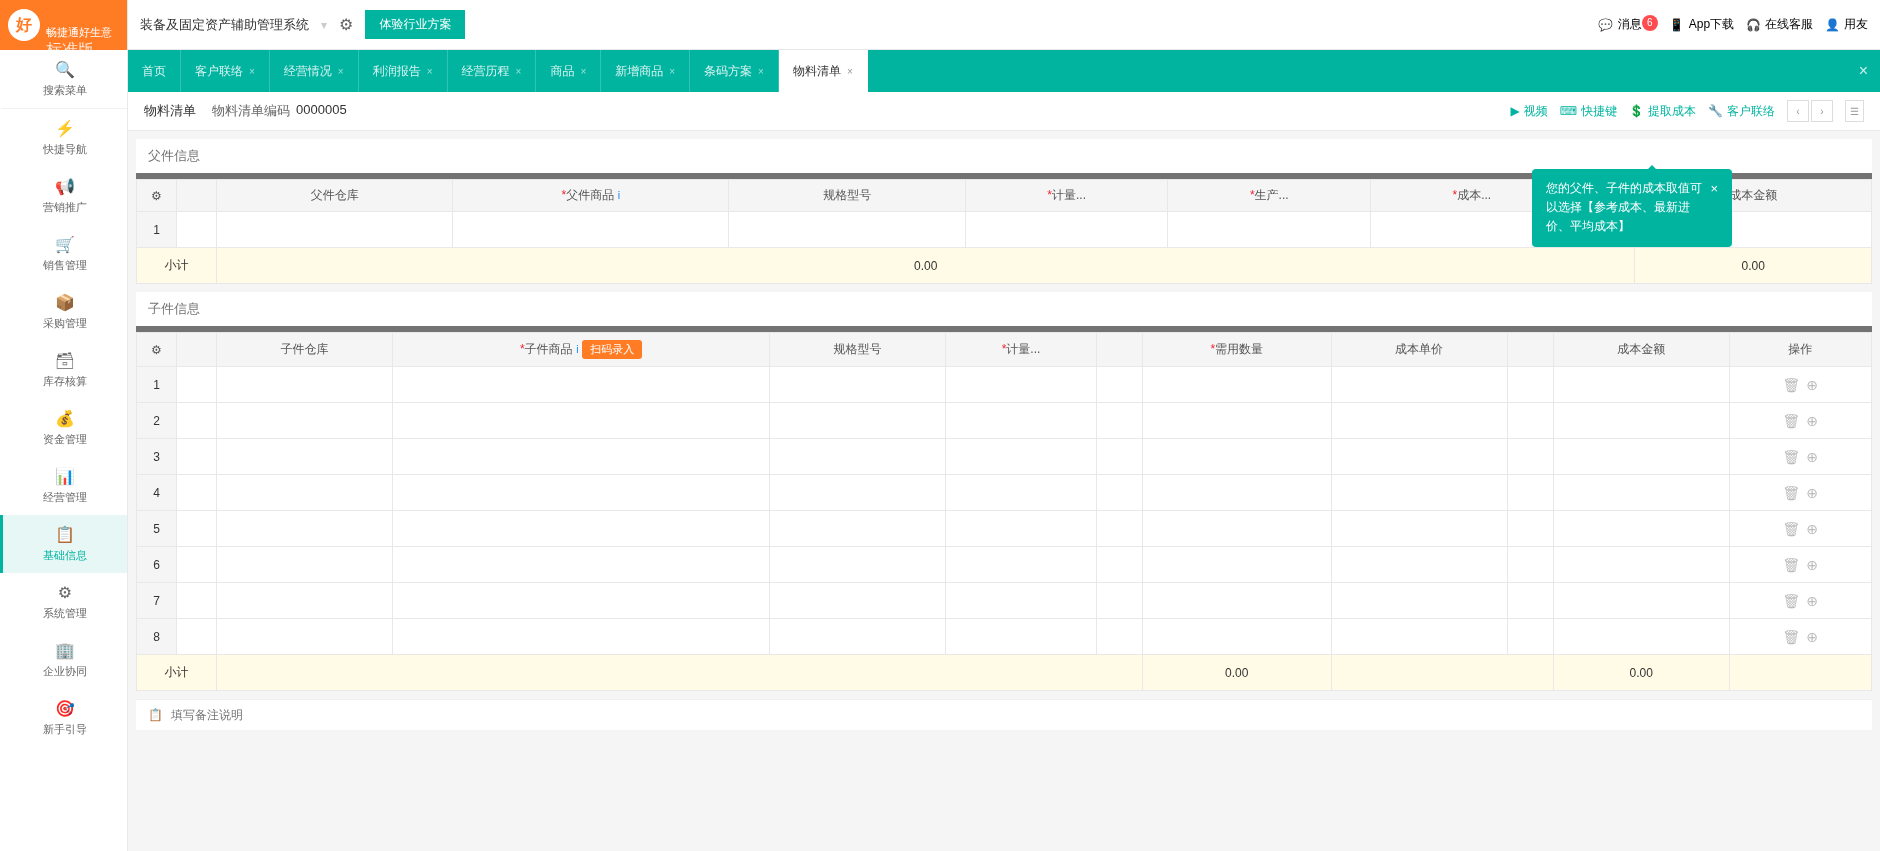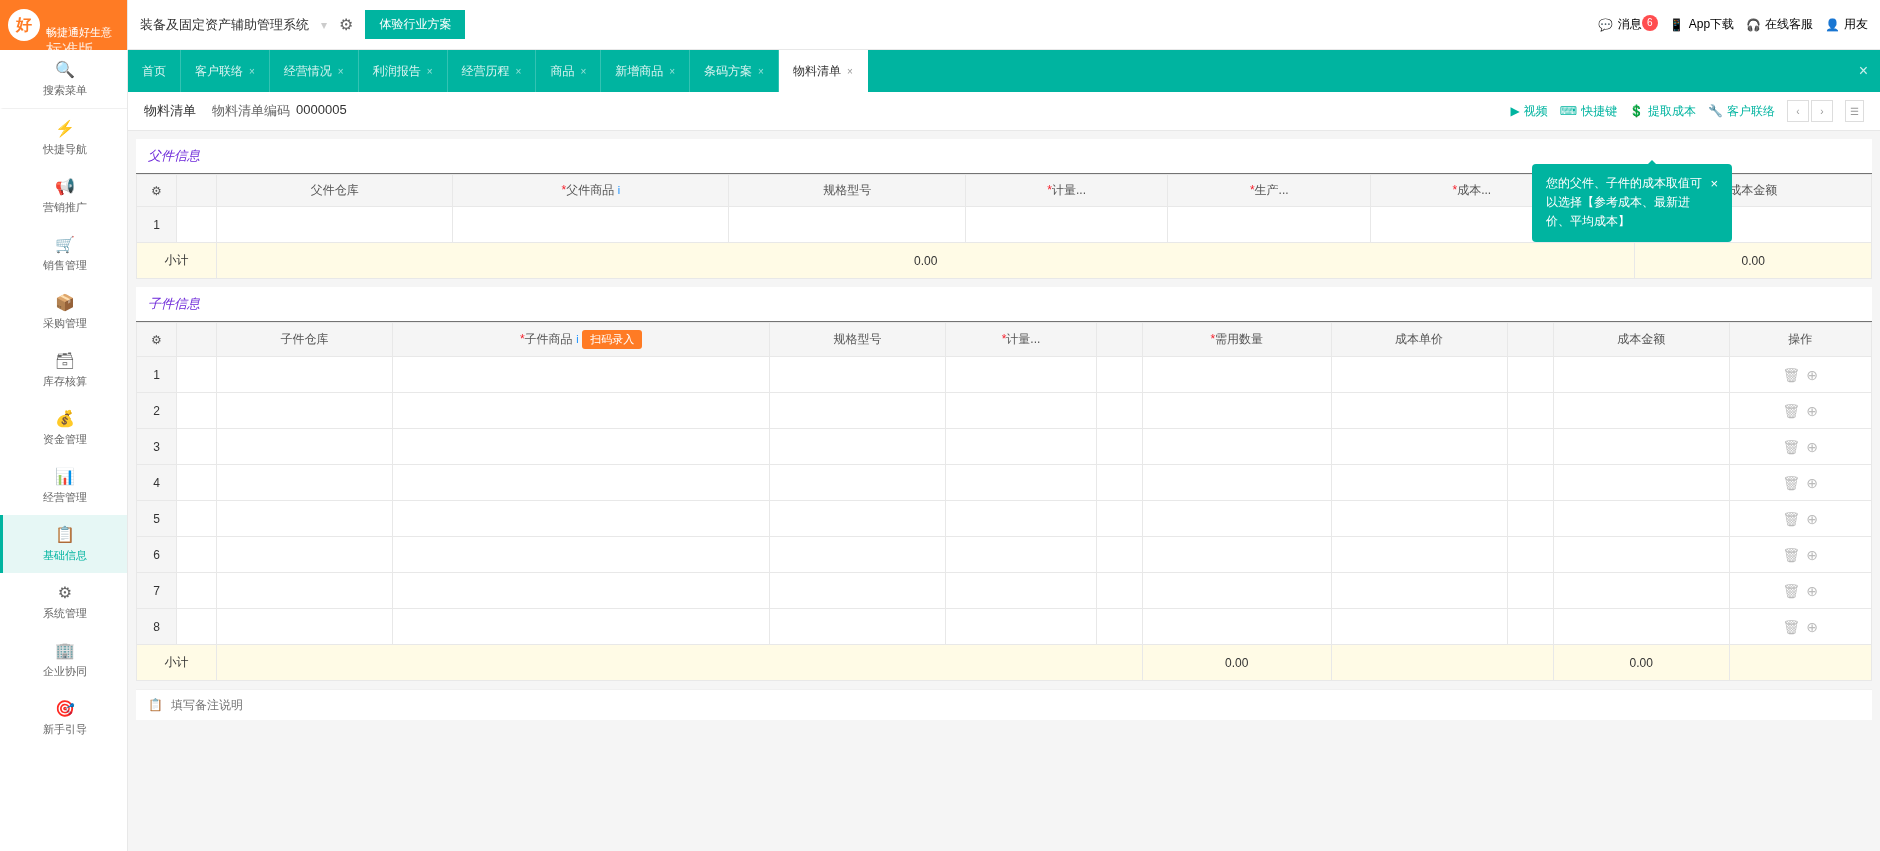--- a/index.html
+++ b/index.html
@@ -42,21 +42,21 @@
     .page-breadcrumb { color: #333; font-size: 13px; font-weight: 500; }
     .page-header-code { display: flex; gap: 6px; color: #333; font-size: 13px; }
     .page-header-code span.label { color: #666; }
     .page-header-actions { margin-left: auto; display: flex; align-items: center; gap: 12px; color: #00b4a0; font-size: 12px; }
     .page-header-actions .action { display: flex; align-items: center; gap: 4px; cursor: pointer; }
     .nav-arrows { display: flex; gap: 2px; }
     .nav-arrow { width: 22px; height: 22px; border: 1px solid #ddd; display: flex; align-items: center; justify-content: center; cursor: pointer; color: #999; font-size: 10px; }
 
     
     .section { background: #fff; margin: 8px 8px 0 8px; }
-    .section-header { font-size: 13px; font-weight: 500; color: #6d28d9; padding: 8px 12px; border-bottom: 1px solid #737373; font-style: italic; }
+    .section-header { font-size: 13px; font-weight: 500; color: #737373; padding: 8px 12px; border-bottom: 6px solid #737373; }
 
     
     .data-table { width: 100%; border-collapse: collapse; }
     .data-table th { background: #f5f5f5; border: 1px solid #e8e8e8; padding: 7px 8px; color: #555; font-weight: normal; font-size: 12px; text-align: center; white-space: nowrap; }
     .data-table td { border: 1px solid #e8e8e8; padding: 6px 8px; color: #333; font-size: 12px; text-align: center; height: 36px; }
     .data-table tr.subtotal td { background: #fffbe6; font-weight: 500; }
     .th-settings { width: 36px; }
     .col-num { width: 40px; background: #f5f5f5; color: #999; }
     .required-star { color: #f5222d; }
     .info-icon { color: #1890ff; font-size: 11px; }

